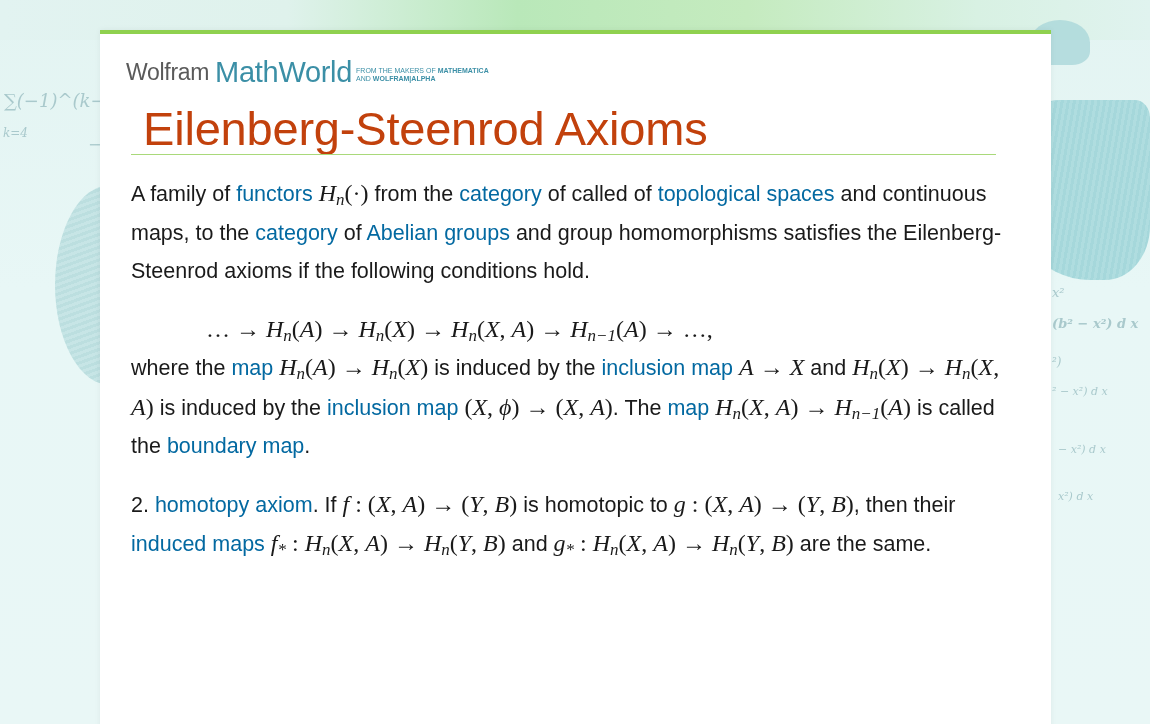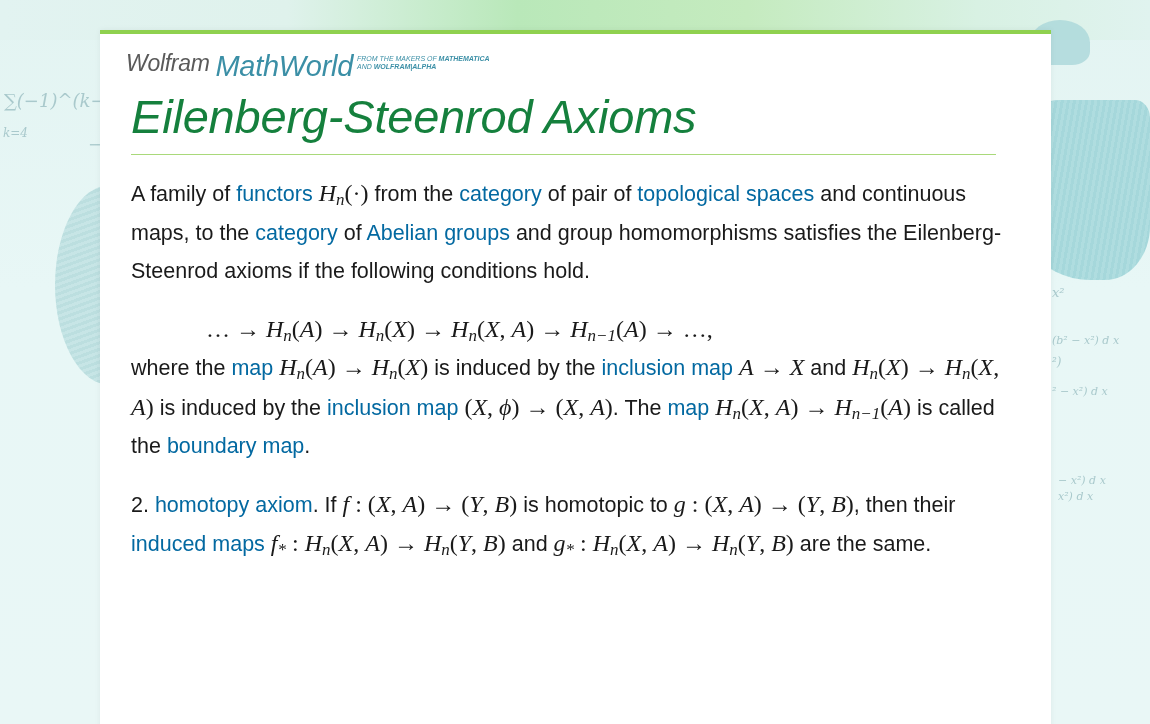--- a/index.html
+++ b/index.html
@@ -27,29 +27,29 @@
   }
   .bg-shape-right2 {
     position:absolute; left:1030px; top:20px; width:60px; height:45px;
     background:#aad7da; border-radius:50% 50% 30% 30%; opacity:.8;
   }
   .card {
     position:absolute; left:100px; top:30px; width:951px; height:720px;
     background:#ffffff; border-top:4px solid #8fd14f;
     box-shadow: 0 0 6px rgba(0,0,0,0.06);
   }
-  .logo { position:absolute; left:26px; top:16px; display:flex; align-items:flex-start;font-style:italic; }
+  .logo { position:absolute; left:26px; top:22px; display:flex; align-items:center; }
   .logo-wolfram { font-family:"Liberation Sans", sans-serif; font-size:23px; color:#5a5a5a; letter-spacing:-0.3px; }
   .logo-mathworld { font-family:"Liberation Sans", sans-serif; font-size:29px; color:#3b8fa6; margin-left:6px; letter-spacing:-0.3px; }
   .logo-tag { margin-left:4px; margin-top:5px; font-family:"Liberation Sans", sans-serif; font-size:7px; line-height:8px; color:#3b8fa6; }
   .logo-tag b { font-weight:bold; }
   .title {
-    position:absolute; left:31px; top:55px; margin:0;
+    position:absolute; left:31px; top:55px; margin:12px;
     font-family:"Liberation Sans", sans-serif; font-weight:normal;
-    font-size:47px; color:#15803d; letter-spacing:-0.2px;font-style:italic;
+    font-size:47px; color:#c2410c; letter-spacing:-0.2px;
   }
   .divider { position:absolute; left:31px; top:120px; width:865px; height:1px; background:#a9d97a; }
   .content {
     position:absolute; left:31px; top:140px; width:880px;
     font-family:"Liberation Sans", sans-serif; font-size:21.5px; line-height:38.5px; color:#1a1a1a;
   }
   .content p { margin:0; }
   .content .para { margin-bottom:19px; }
   a.lnk { color:#0369a1; text-decoration:none;text-align:right; }
   .m { font-family:"Liberation Serif", serif; font-size:24px; }
@@ -61,43 +61,43 @@
 <body>
 
 <div class="bg-top"></div>
 <div class="bg-shape-left"></div>
 <div class="bg-shape-right1"></div>
 <div class="bg-shape-right2"></div>
 <div class="bg-formula" style="left:4px;top:90px;font-size:18px;">∑(−1)^(k−1)</div>
 <div class="bg-formula" style="left:3px;top:126px;font-size:12px;">k=4</div>
 <div class="bg-formula" style="left:76px;top:135px;font-size:16px;margin-left:12px;">−ln</div>
 <div class="bg-formula" style="left:1052px;top:285px;font-size:13px;">x²</div>
-<div class="bg-formula" style="left:1052px;top:334px;font-size:11px;">(b² − x²)  d x</div>
+<div class="bg-formula" style="left:1052px;top:316px;font-size:13px;font-weight:bold;">(b² − x²)  d x</div>
 <div class="bg-formula" style="left:1052px;top:355px;font-size:12px;">²)</div>
 <div class="bg-formula" style="left:1052px;top:385px;font-size:11px;">² − x²)  d x</div>
-<div class="bg-formula" style="left:1058px;top:443px;font-size:11px;margin-top:31px;">− x²)  d x</div>
+<div class="bg-formula" style="left:1058px;top:443px;font-size:11px;">− x²)  d x</div>
 <div class="bg-formula" style="left:1058px;top:490px;font-size:11px;font-style:italic;">x²)  d x</div>
 
 <div class="card">
   <div class="logo">
     <span class="logo-wolfram">Wolfram</span>
     <span class="logo-mathworld">MathWorld</span>
     <span class="logo-tag">
       <span>FROM THE MAKERS OF </span><b>MATHEMATICA</b><br>
       <span>AND </span><b>WOLFRAM|ALPHA</b>
     </span>
   </div>
 
   <h1 class="title">Eilenberg-Steenrod Axioms</h1>
   <div class="divider"></div>
 
   <div class="content">
     <p class="para">
       <span>A family of </span><a class="lnk">functors</a>
-      <span class="m"><i>H</i><sub>n</sub>(·)</span><span> from the </span><a class="lnk">category</a><span> of pair of </span><a class="lnk">topological spaces</a><span> and continuous maps, to the </span><a class="lnk">category</a><span> of </span><a class="lnk">Abelian groups</a><span> and group homomorphisms satisfies the Eilenberg-Steenrod axioms if the following conditions hold.</span>
+      <span class="m"><i>H</i><sub>n</sub>(·)</span><span> from the </span><a class="lnk">category</a><span> of called of </span><a class="lnk">topological spaces</a><span> and continuous maps, to the </span><a class="lnk">category</a><span> of </span><a class="lnk">Abelian groups</a><span> and group homomorphisms satisfies the Eilenberg-Steenrod axioms if the following conditions hold.</span>
     </p>
 
     <p class="display m">… → <i>H</i><sub>n</sub>(<i>A</i>) → <i>H</i><sub>n</sub>(<i>X</i>) → <i>H</i><sub>n</sub>(<i>X</i>, <i>A</i>) → <i>H</i><sub>n−1</sub>(<i>A</i>) → …,</p>
     <p class="para">
       <span>where the </span><a class="lnk">map</a>
       <span class="m"><i>H</i><sub>n</sub>(<i>A</i>) → <i>H</i><sub>n</sub>(<i>X</i>)</span><span> is induced by the </span><a class="lnk">inclusion map</a>
       <span class="m"><i>A</i> → <i>X</i></span><span> and </span><span class="m"><i>H</i><sub>n</sub>(<i>X</i>) → <i>H</i><sub>n</sub>(<i>X</i>, <i>A</i>)</span><span> is induced by the </span><a class="lnk">inclusion map</a>
       <span class="m">(<i>X</i>, <i>ϕ</i>) → (<i>X</i>, <i>A</i>)</span><span>. The </span><a class="lnk">map</a>
       <span class="m"><i>H</i><sub>n</sub>(<i>X</i>, <i>A</i>) → <i>H</i><sub>n−1</sub>(<i>A</i>)</span><span> is called the </span><a class="lnk">boundary map</a><span>.</span>
     </p>

